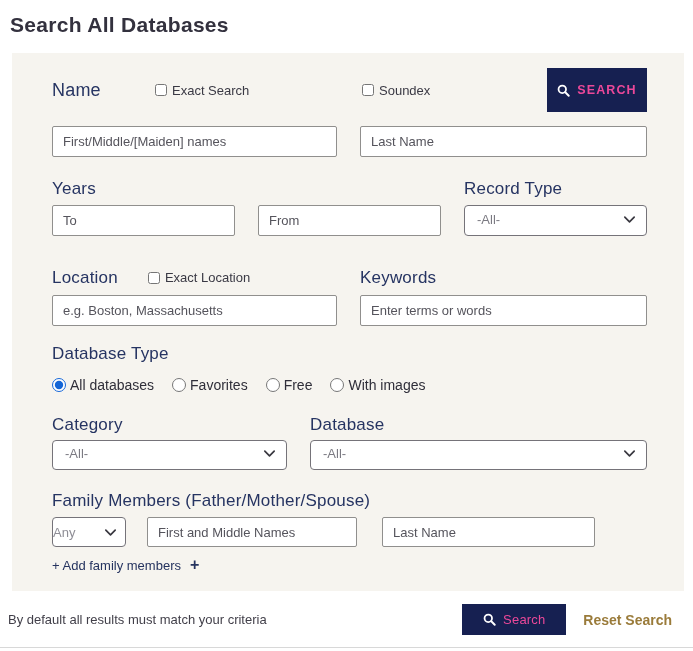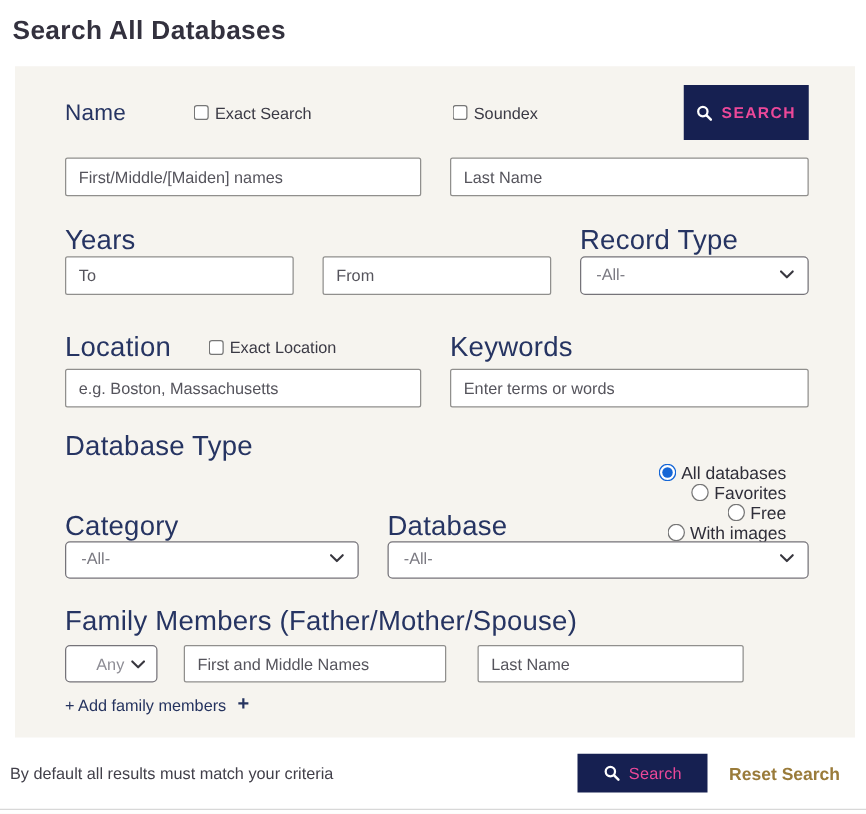--- a/index.html
+++ b/index.html
@@ -17,21 +17,21 @@
     font-weight: 700;
     color: #33313e;
     letter-spacing: 0.3px;
   }
   .panel {
     margin: 16px 9px 0 12px;
     background: #f6f4ef;
     padding: 15px 37px 17px 40px;
   }
   .section-label {
-    font-size: 22px;
+    font-size: 17px;
     font-weight: 500;
     color: #263462;
     letter-spacing: 0.2px;
   }
   
   .name-row { display: flex; align-items: center; height: 44px; }
   .name-label { width: 103px; font-size: 18px; }
   .check-group { display: flex; align-items: center; cursor: pointer; }
   .check-group.exact-w { width: 207px; }
   .check-group input {
@@ -90,40 +90,40 @@
   .loc-grid {
     display: grid;
     grid-template-columns: 285px 287px;
     column-gap: 23px;
     margin-top: 24px;
   }
   .loc-grid .lbl-row { display: flex; align-items: center; height: 35px; }
   .loc-check { margin-left: 30px; }
   
   .dbtype-label { margin-top: 18px; }
-  .radio-row { display: flex; align-items: flex-end; height: 16px; flex-direction: column; }
+  .radio-row { display: flex; align-items: flex-start; margin-top: 13px; height: 16px; }
   .radio-group { display: flex; align-items: center; margin-right: 18px; cursor: pointer; }
   .radio-group input {
     width: 14px; height: 14px; margin: 0 4px 0 0; accent-color: #1566d6;
   }
   .radio-label { font-size: 14px; font-weight: 500; color: #2f2e39; }
   
   .cat-grid {
     display: grid;
     grid-template-columns: 235px 337px;
     column-gap: 23px;
     margin-top: 22px;
     row-gap: 5px;
   }
   .cat-grid .lbl { height: 20px; }
   .cat-grid .select { height: 30px; }
   
   .family-label { margin-top: 21px; }
   .family-row { display: flex; margin-top: 6px; }
-  .sel-any { width: 74px; height: 30px; margin-right: 21px; padding: 0 7px 0 24px; }
+  .sel-any { width: 74px; height: 30px; margin-right: 21px; padding: 0 7px 0 0; }
   .sel-any .select-value { color: #8e8d95; }
   .fam-first { width: 210px; margin-right: 25px; height: 30px; }
   .fam-last { width: 213px; height: 30px; }
   .add-link {
     margin-top: 9px;
     display: flex; align-items: center;
     font-size: 13px; font-weight: 500;
     color: #25335f;
     cursor: pointer;
     width: max-content;

